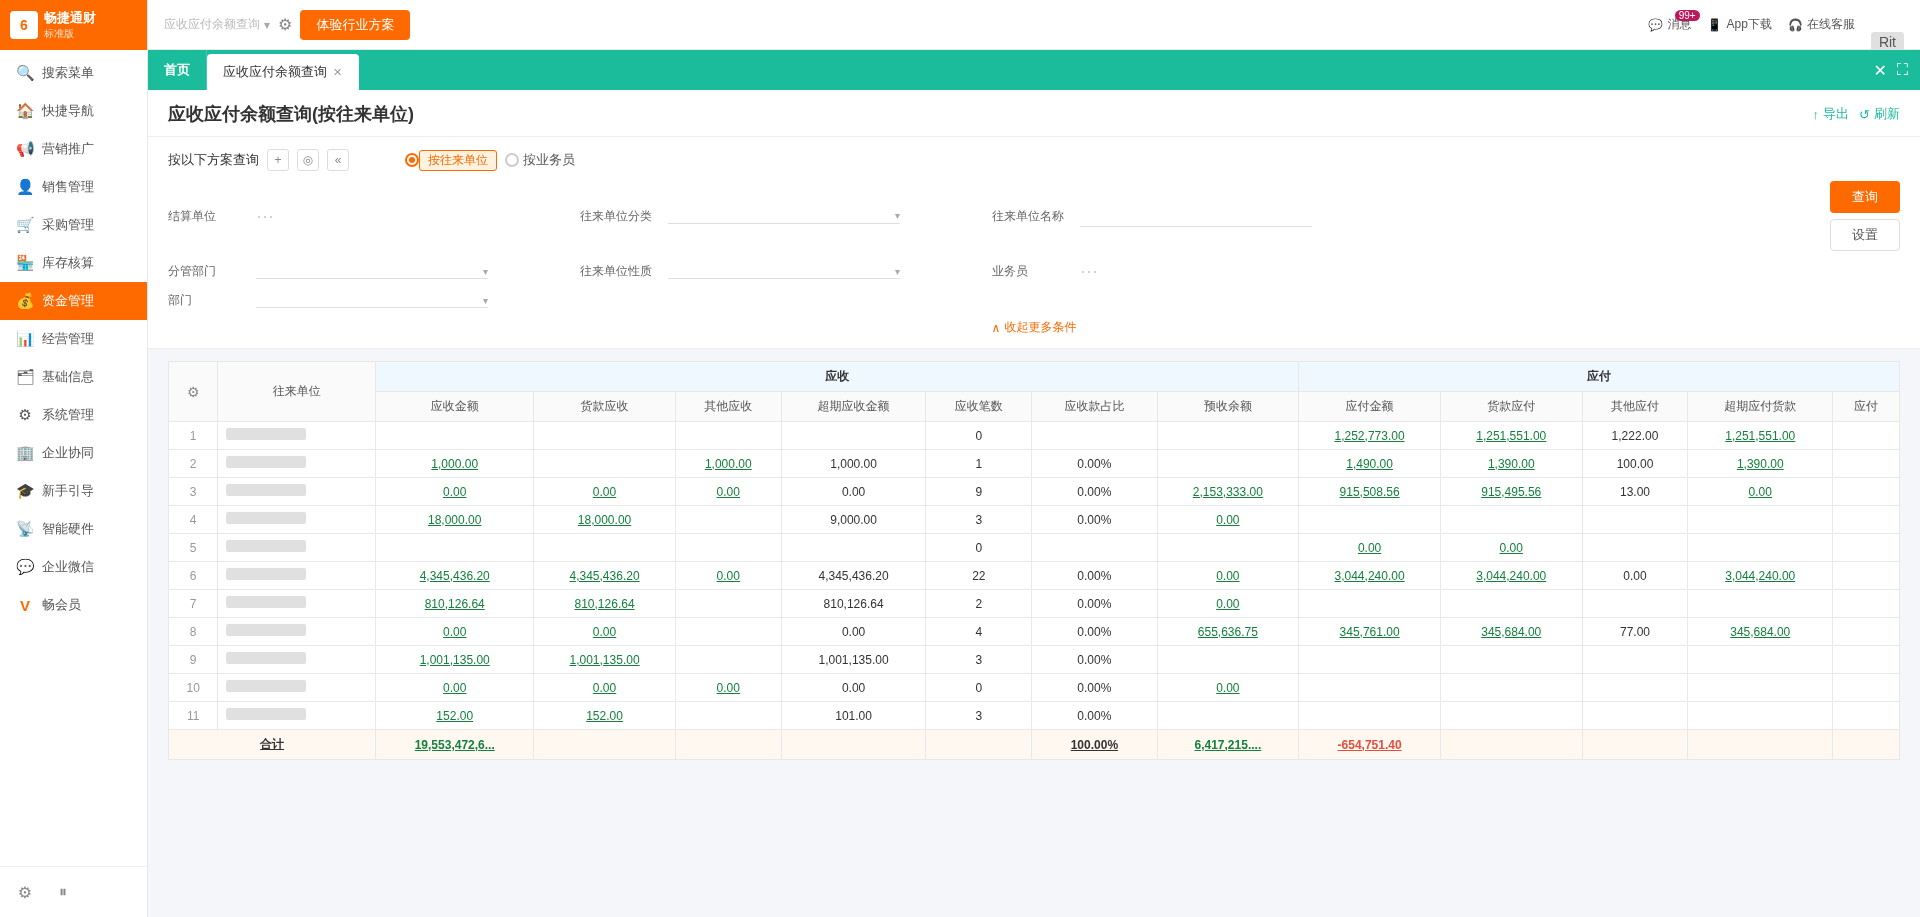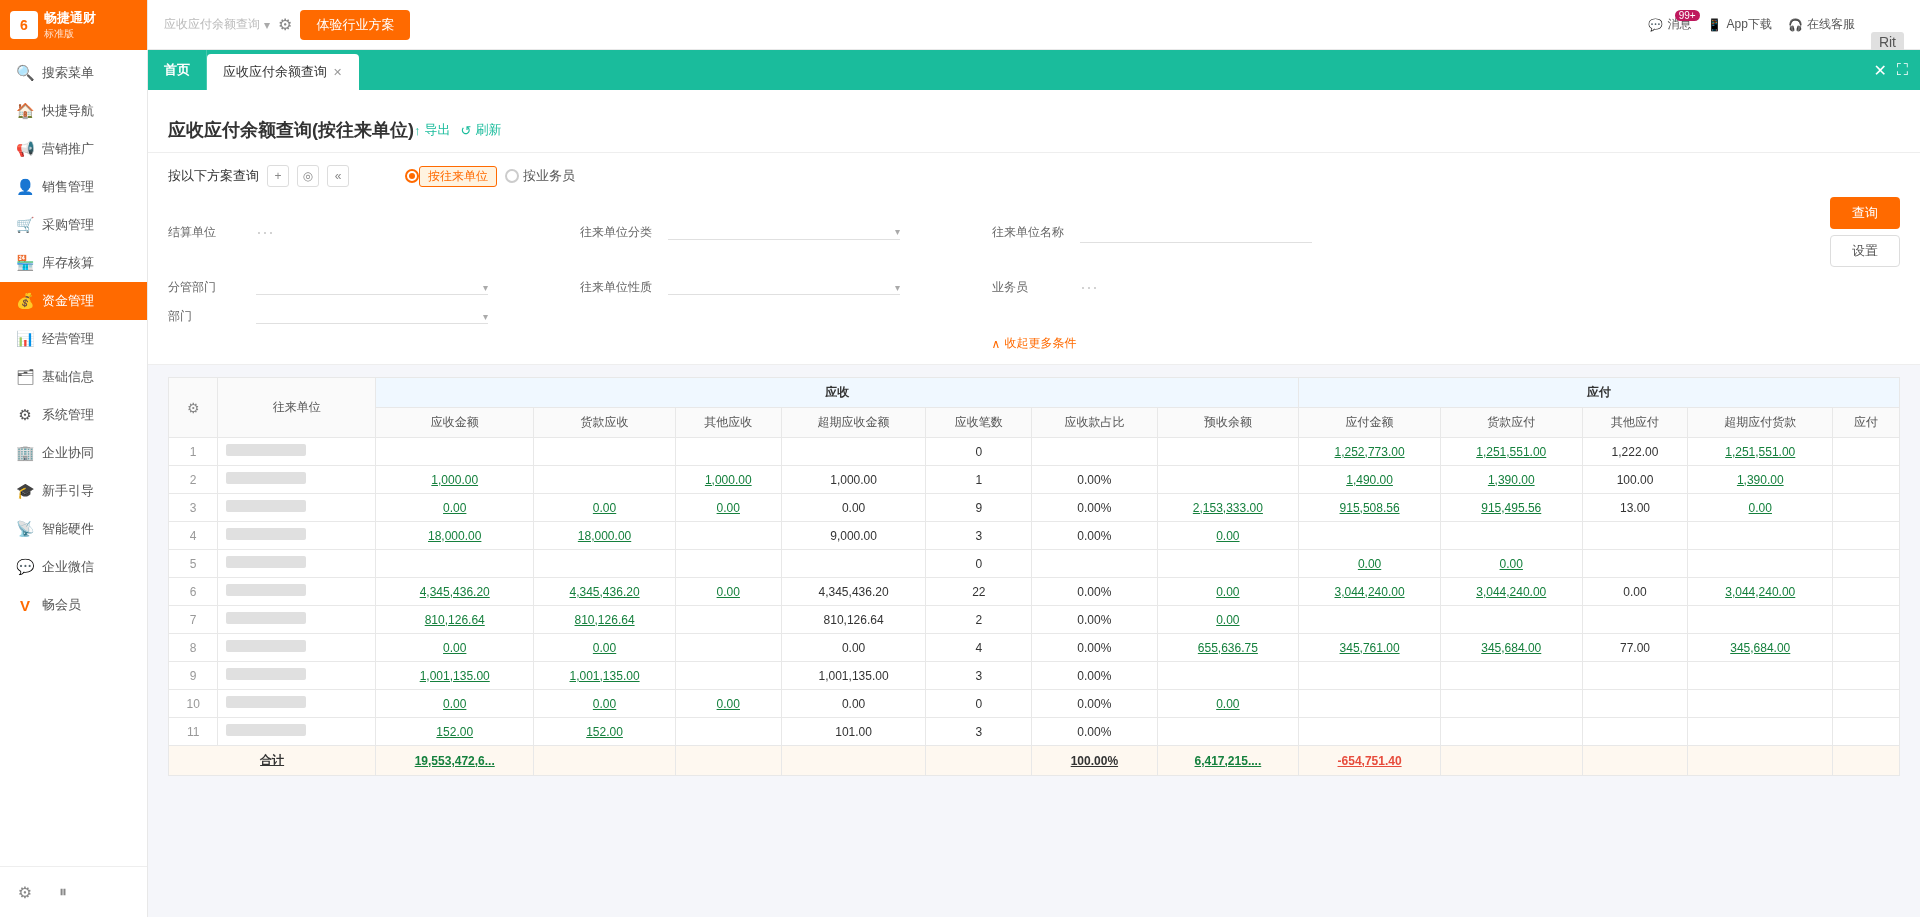--- a/index.html
+++ b/index.html
@@ -41,21 +41,21 @@
     .tab.home { color: #fff; font-weight: bold; }
     .tab.active { background: #fff; color: #333; border-radius: 4px 4px 0 0; margin-top: 4px; }
     .tab-close { font-size: 11px; color: #999; cursor: pointer; }
     .tabbar-actions { margin-left: auto; display: flex; align-items: center; padding: 0 12px; gap: 10px; }
     .tabbar-action-btn { color: #fff; cursor: pointer; font-size: 16px; }
 
     
     .content { flex: 1; overflow: hidden; background: #f5f6fa; display: flex; flex-direction: column; }
 
     
-    .page-header { background: #fff; padding: 28px 20px 0; display: flex; align-items: center; justify-content: flex-start; border-bottom: 1px solid #eee; }
+    .page-header { background: #fff; padding: 12px 20px 0; display: flex; align-items: center; justify-content: space-between; border-bottom: 1px solid #eee; }
     .page-title { font-size: 18px; font-weight: bold; color: #333; padding-bottom: 10px; }
     .page-actions { display: flex; gap: 10px; padding-bottom: 10px; }
     .page-action-btn { display: flex; align-items: center; gap: 4px; color: #1abc9c; cursor: pointer; font-size: 13px; }
 
     
     .filter-area { background: #fff; padding: 12px 20px; border-bottom: 1px solid #eee; }
     .filter-row { display: flex; align-items: center; gap: 16px; margin-bottom: 10px; }
     .filter-label-row { display: flex; align-items: center; gap: 8px; margin-bottom: 10px; }
     .filter-label { color: #333; font-size: 13px; }
     .filter-icon-btn { width: 22px; height: 22px; border: 1px solid #ddd; border-radius: 3px; display: flex; align-items: center; justify-content: center; cursor: pointer; color: #888; font-size: 12px; }

